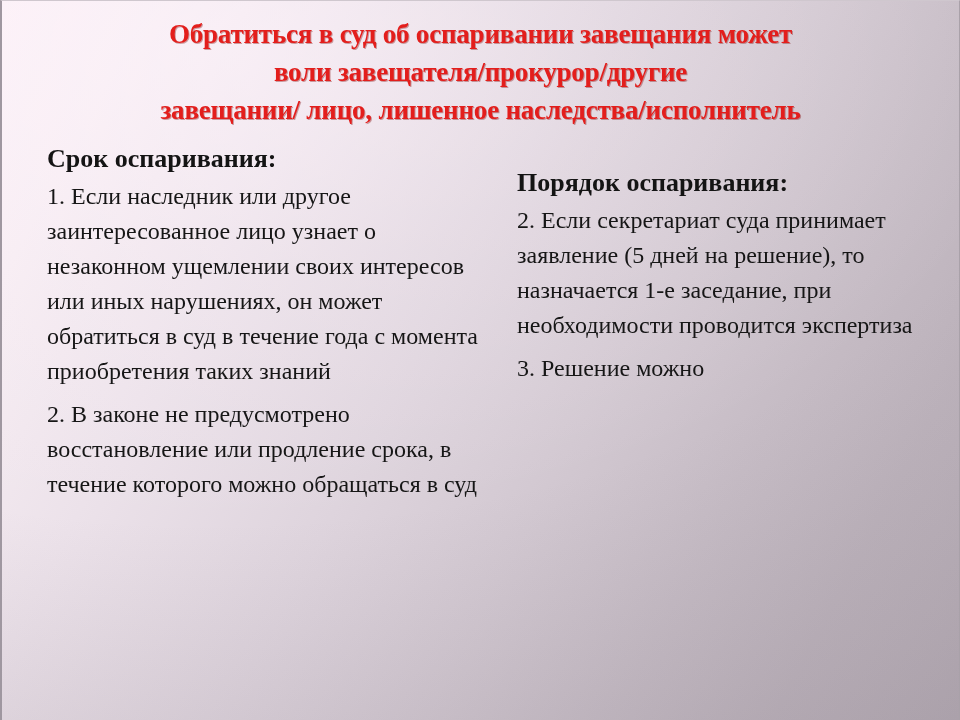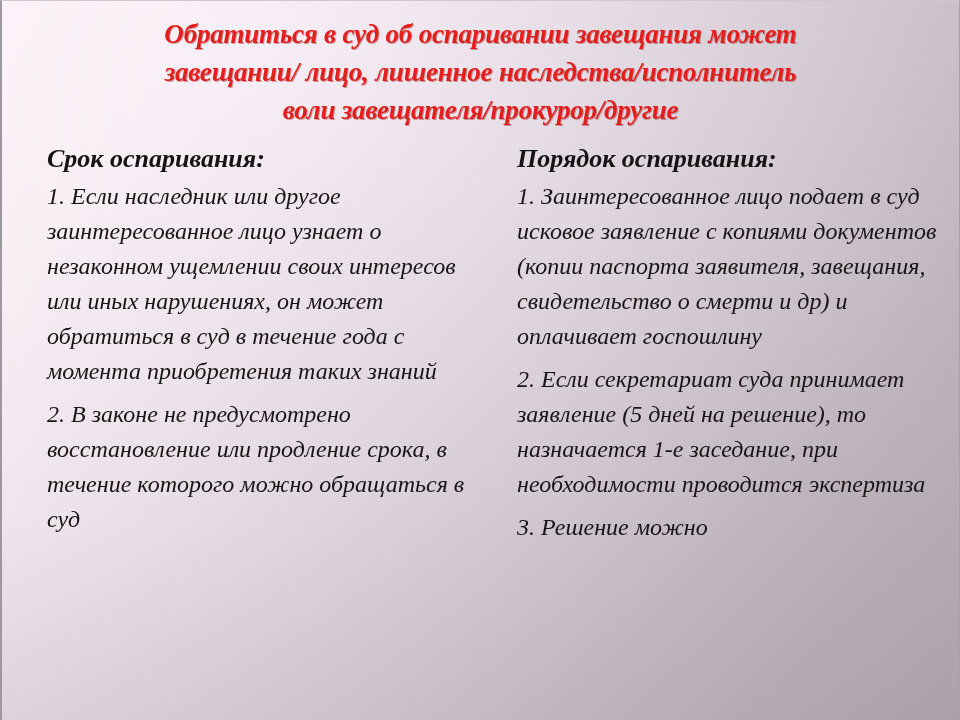--- a/index.html
+++ b/index.html
@@ -45,21 +45,20 @@
         rgba(255, 245, 252, 0.55) 0%,
         rgba(255, 245, 252, 0.22) 28%,
         rgba(150, 140, 150, 0.00) 58%,
         rgba(120, 110, 122, 0.13) 86%,
         rgba(110, 100, 112, 0.18) 100%);
   }
 
   #slide > * {
     position: relative;
     z-index: 2;
-    font-style: italic;
   }
 
   
   .title-block {
     padding: 14px 18px 0 18px;
     text-align: center;
   }
   .title-line {
     color: #e31e1c;
     font-family: "Liberation Serif", "DejaVu Serif", serif;
@@ -82,20 +81,21 @@
   .col {
     box-sizing: border-box;
   }
   .col-left {
     width: 455px;
     padding-right: 18px;
   }
   .col-right {
     width: 455px;
     padding-left: 18px;
+    margin-top: 24px;
   }
 
   .col-heading {
     color: #141414;
     font-family: "Liberation Serif", "DejaVu Serif", serif;
     font-weight: bold;
     font-size: 26px;
     line-height: 32px;
     margin: 0 0 4px 0;
     white-space: nowrap;
@@ -117,33 +117,32 @@
     margin-top: 8px;
   }
 </style>
 </head>
 <body>
 
 <div id="slide">
 
   <div class="title-block">
     <div class="title-line">Обратиться в суд об оспаривании завещания может</div>
+    <div class="title-line">воли завещателя/прокурор/другие</div>
     <div class="title-line">завещании/ лицо, лишенное наследства/исполнитель</div>
-    <div class="title-line">воли завещателя/прокурор/другие</div>
   </div>
 
   <div class="columns">
 
     <div class="col col-left">
       <h2 class="col-heading">Срок оспаривания:</h2>
       <p class="para">1. Если наследник или другое заинтересованное лицо узнает о незаконном ущемлении своих интересов или иных нарушениях, он может обратиться в суд в течение года с момента приобретения таких знаний</p>
       <p class="para">2. В законе не предусмотрено восстановление или продление срока, в течение которого можно обращаться в суд</p>
     </div>
 
     <div class="col col-right">
       <h2 class="col-heading">Порядок оспаривания:</h2>
-      <p class="para">1. Заинтересованное лицо подает в суд исковое заявление с копиями документов (копии паспорта заявителя, завещания, свидетельство о смерти и др) и оплачивает госпошлину</p>
       <p class="para">2. Если секретариат суда принимает заявление (5 дней на решение), то назначается 1-е заседание, при необходимости проводится экспертиза</p>
       <p class="para">3. Решение можно</p>
     </div>
 
   </div>
 </div>
 
 </body></html>

